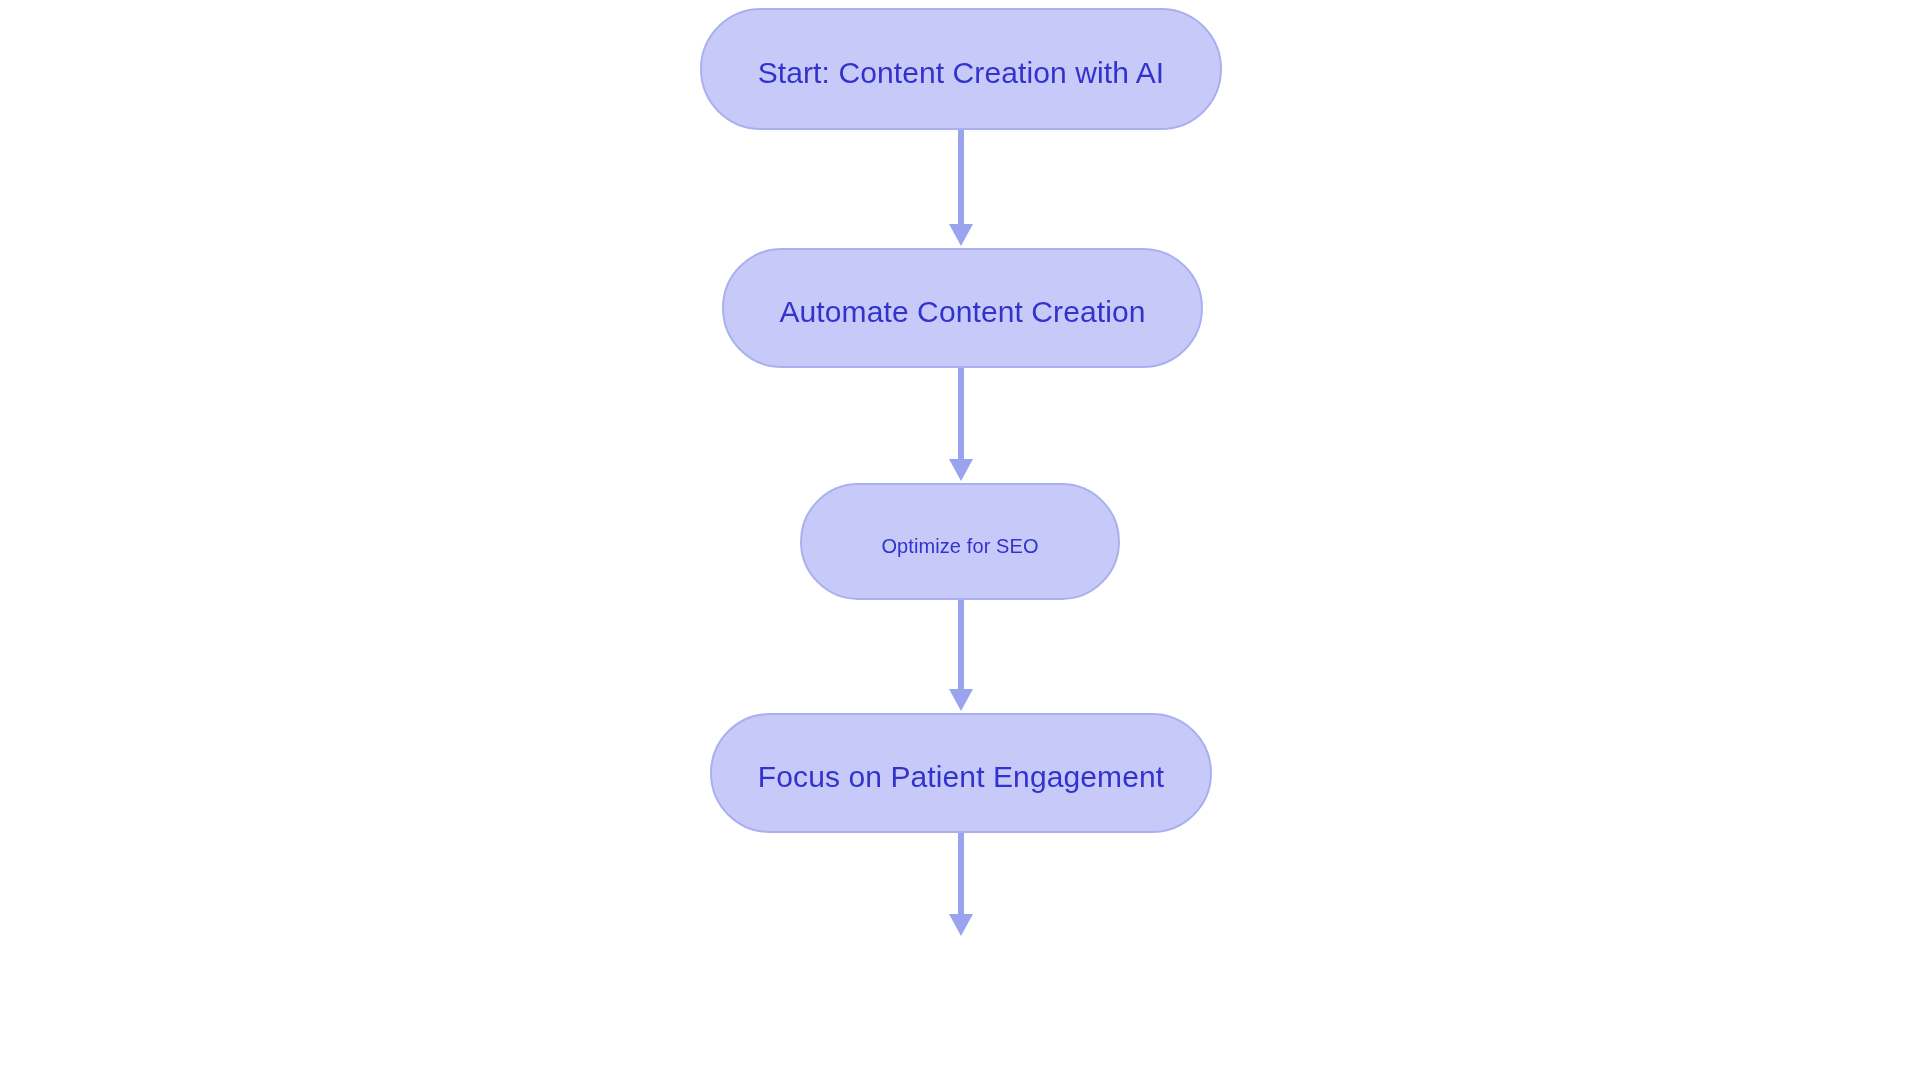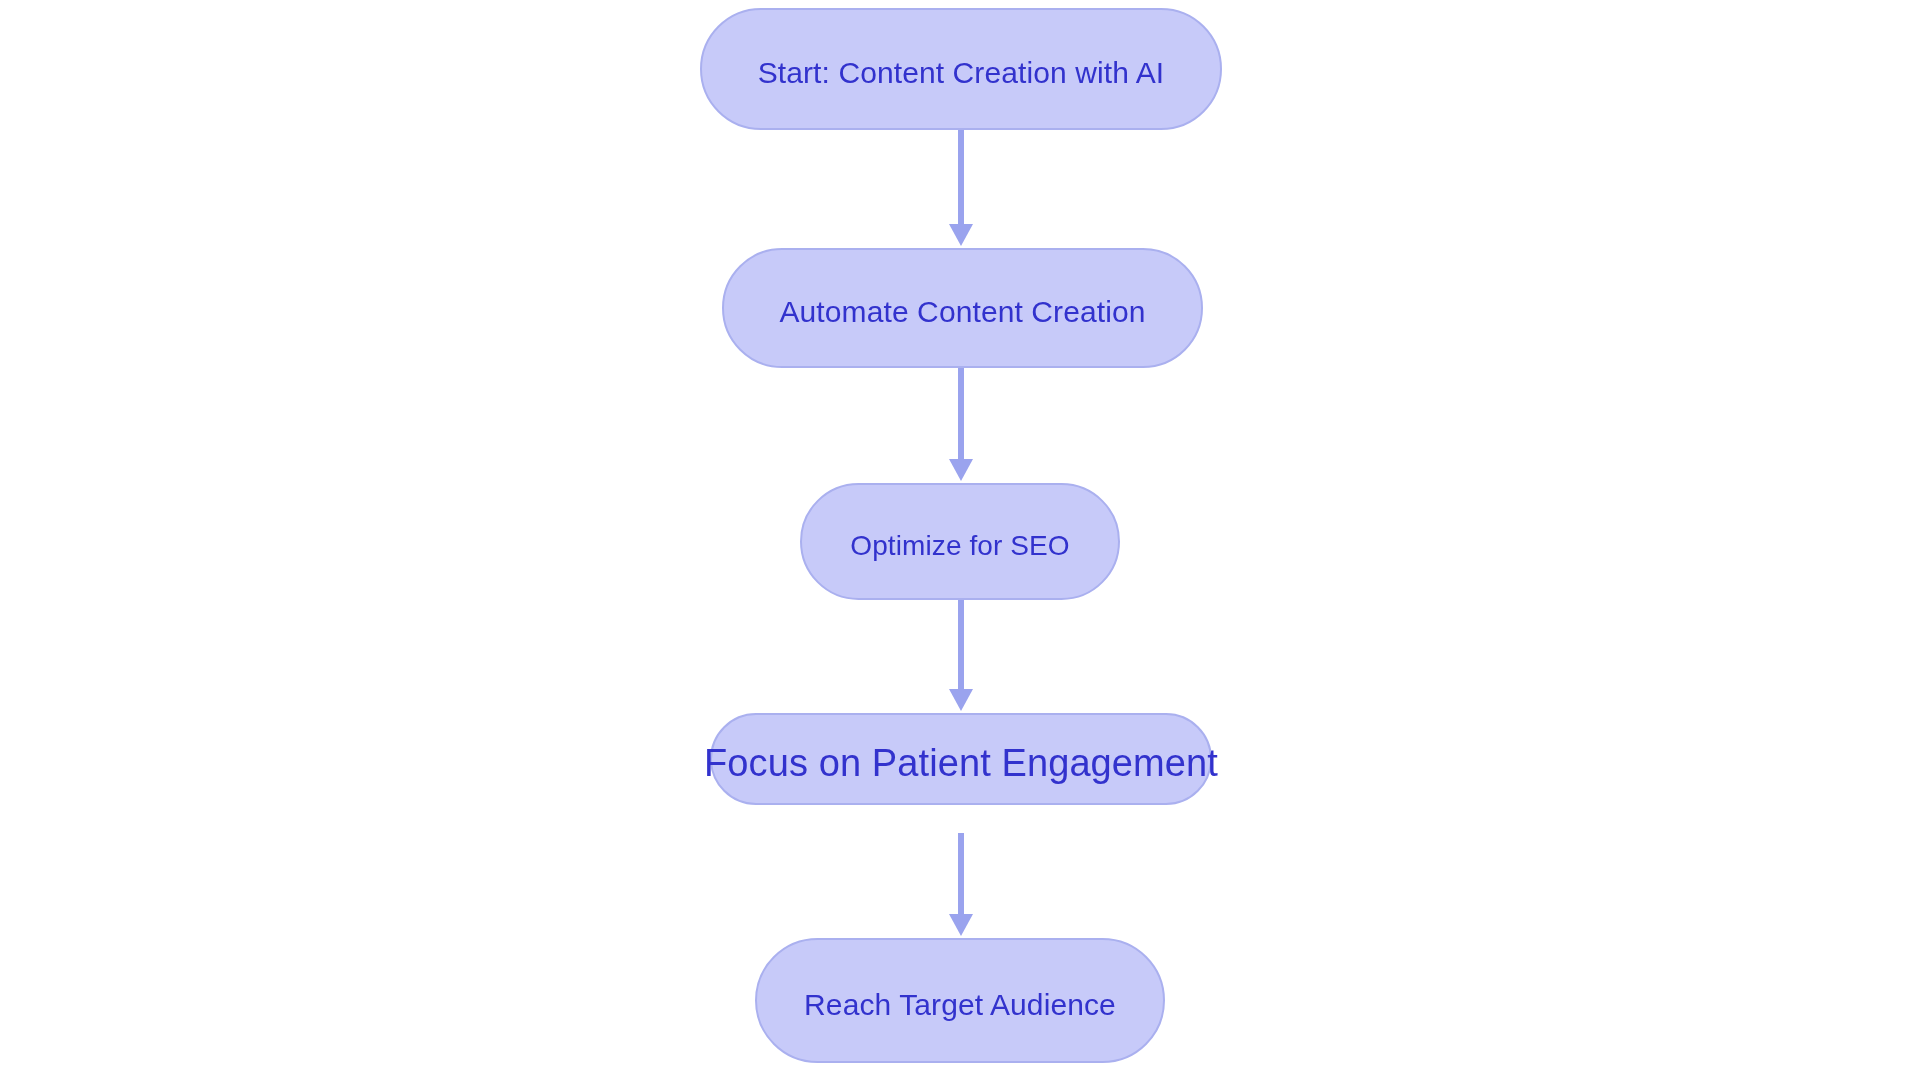--- a/index.html
+++ b/index.html
@@ -41,22 +41,22 @@
     white-space: nowrap;
   }
   .flow-node .node-label {
     display: block;
     line-height: 1;
     letter-spacing: 0.1px;
     margin-top: 8px;
   }
   .n1 { left: 700px;  top: 8px;   width: 522px; height: 122px; font-size: 30px; }
   .n2 { left: 722px;  top: 248px; width: 481px; height: 120px; font-size: 30px; }
-  .n3 { left: 800px;  top: 483px; width: 320px; height: 117px; font-size: 28px; }
-  .n4 { left: 710px;  top: 713px; width: 502px; height: 92px; font-size: 38px; }
+  .n3 { left: 800px;  top: 483px; width: 320px; height: 117px; font-size: 20px; }
+  .n4 { left: 710px;  top: 713px; width: 502px; height: 120px; font-size: 30px; }
   .n5 { left: 755px;  top: 938px; width: 410px; height: 125px; font-size: 30px; }
 </style>
 </head>
 <body>
 
 <div id="flow-canvas">
 
   <svg id="edge-layer" viewBox="0 0 1920 1083">
     <g>
       <line x1="961" y1="130" x2="961" y2="224" stroke="#9aa3ee" stroke-width="6"></line>
@@ -85,17 +85,14 @@
   </div>
 
   <div class="flow-node n3">
     <span class="node-label">Optimize for SEO</span>
   </div>
 
   <div class="flow-node n4">
     <span class="node-label">Focus on Patient Engagement</span>
   </div>
 
-  <div class="flow-node n5">
-    <span class="node-label">Reach Target Audience</span>
-  </div>
 
 </div>
 
 </body></html>

